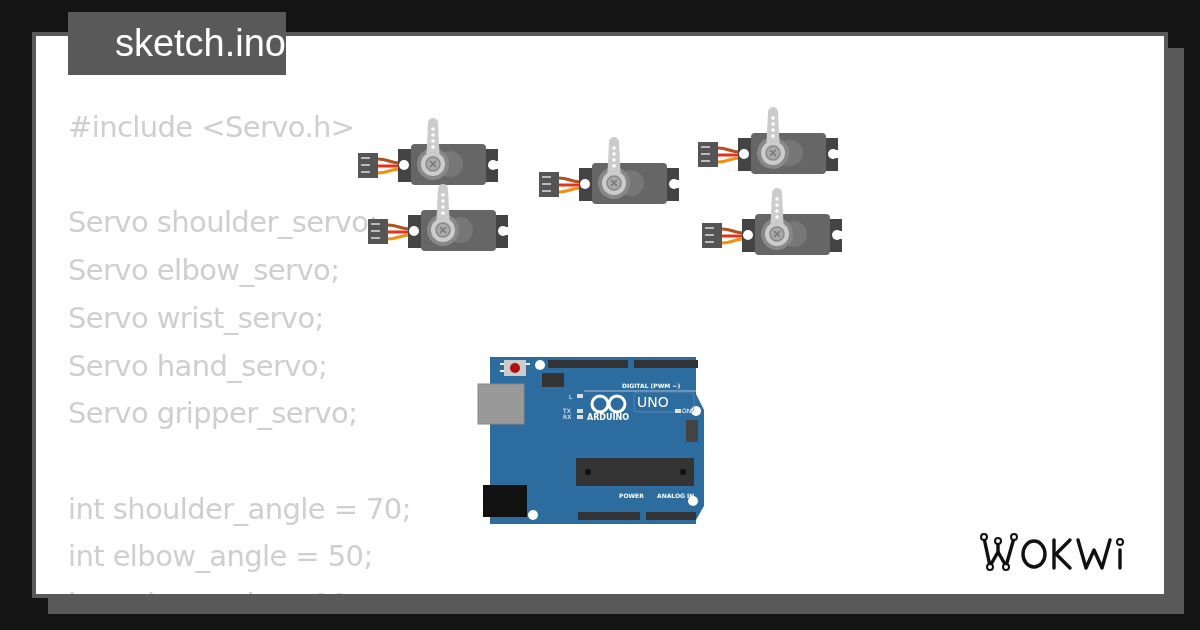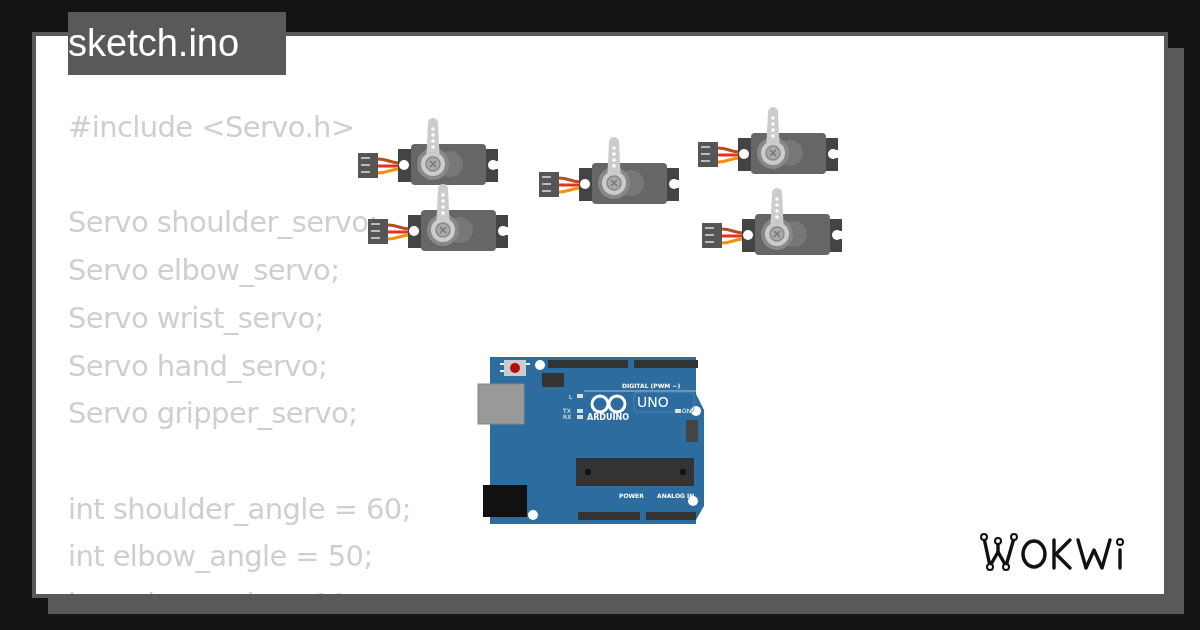--- a/index.html
+++ b/index.html
@@ -1,39 +1,39 @@
 <!DOCTYPE html>
 <html><head>
 <meta charset="utf-8">
 <style>
   html, body { margin:0; padding:0; }
   body { width:1200px; height:630px; background:#141414; position:relative; overflow:hidden; font-family:"DejaVu Sans", sans-serif; }
   .shadow { position:absolute; left:48px; top:48px; width:1136px; height:566px; background:#595959; }
   .panel { position:absolute; left:32px; top:32px; width:1128px; height:558px; background:#fff; border:4px solid #595959; overflow:hidden; }
   .code { position:absolute; left:32px; top:68px; margin:0; font-family:"DejaVu Sans", sans-serif; font-size:29px; line-height:47.7px; color:#cfcfcf; white-space:pre; letter-spacing:-0.6px; }
-  .tab { position:absolute; left:68px; top:12px; width:218px; height:63px; background:#595959; color:#fff; font-family:"Liberation Sans", sans-serif; font-size:38px; line-height:63px; text-align:left; }
+  .tab { position:absolute; left:68px; top:12px; width:218px; height:63px; background:#595959; color:#fff; font-family:"Liberation Sans", sans-serif; font-size:38px; line-height:63px; text-align:right; }
   .servo { position:absolute; width:145px; height:72px; }
   .arduino { position:absolute; left:476px; top:354px; width:232px; height:174px; }
   .logo { position:absolute; left:978px; top:530px; width:172px; height:44px; }
 </style>
 </head>
 <body>
 
 <div class="shadow"></div>
 
 <div class="panel">
   <pre class="code"><span>#include &lt;Servo.h&gt;</span>
 <span></span>
 <span>Servo shoulder_servo;</span>
 <span>Servo elbow_servo;</span>
 <span>Servo wrist_servo;</span>
 <span>Servo hand_servo;</span>
 <span>Servo gripper_servo;</span>
 <span></span>
-<span>int shoulder_angle = 60;</span>
+<span>int shoulder_angle = 70;</span>
 <span>int elbow_angle = 50;</span>
 <span>int wrist_angle = 90;</span></pre>
 </div>
 
 <div class="tab"><span>sketch.ino</span></div>
 
 <svg width="0" height="0" style="position:absolute">
   <defs>
     <g id="servo-g">
 

